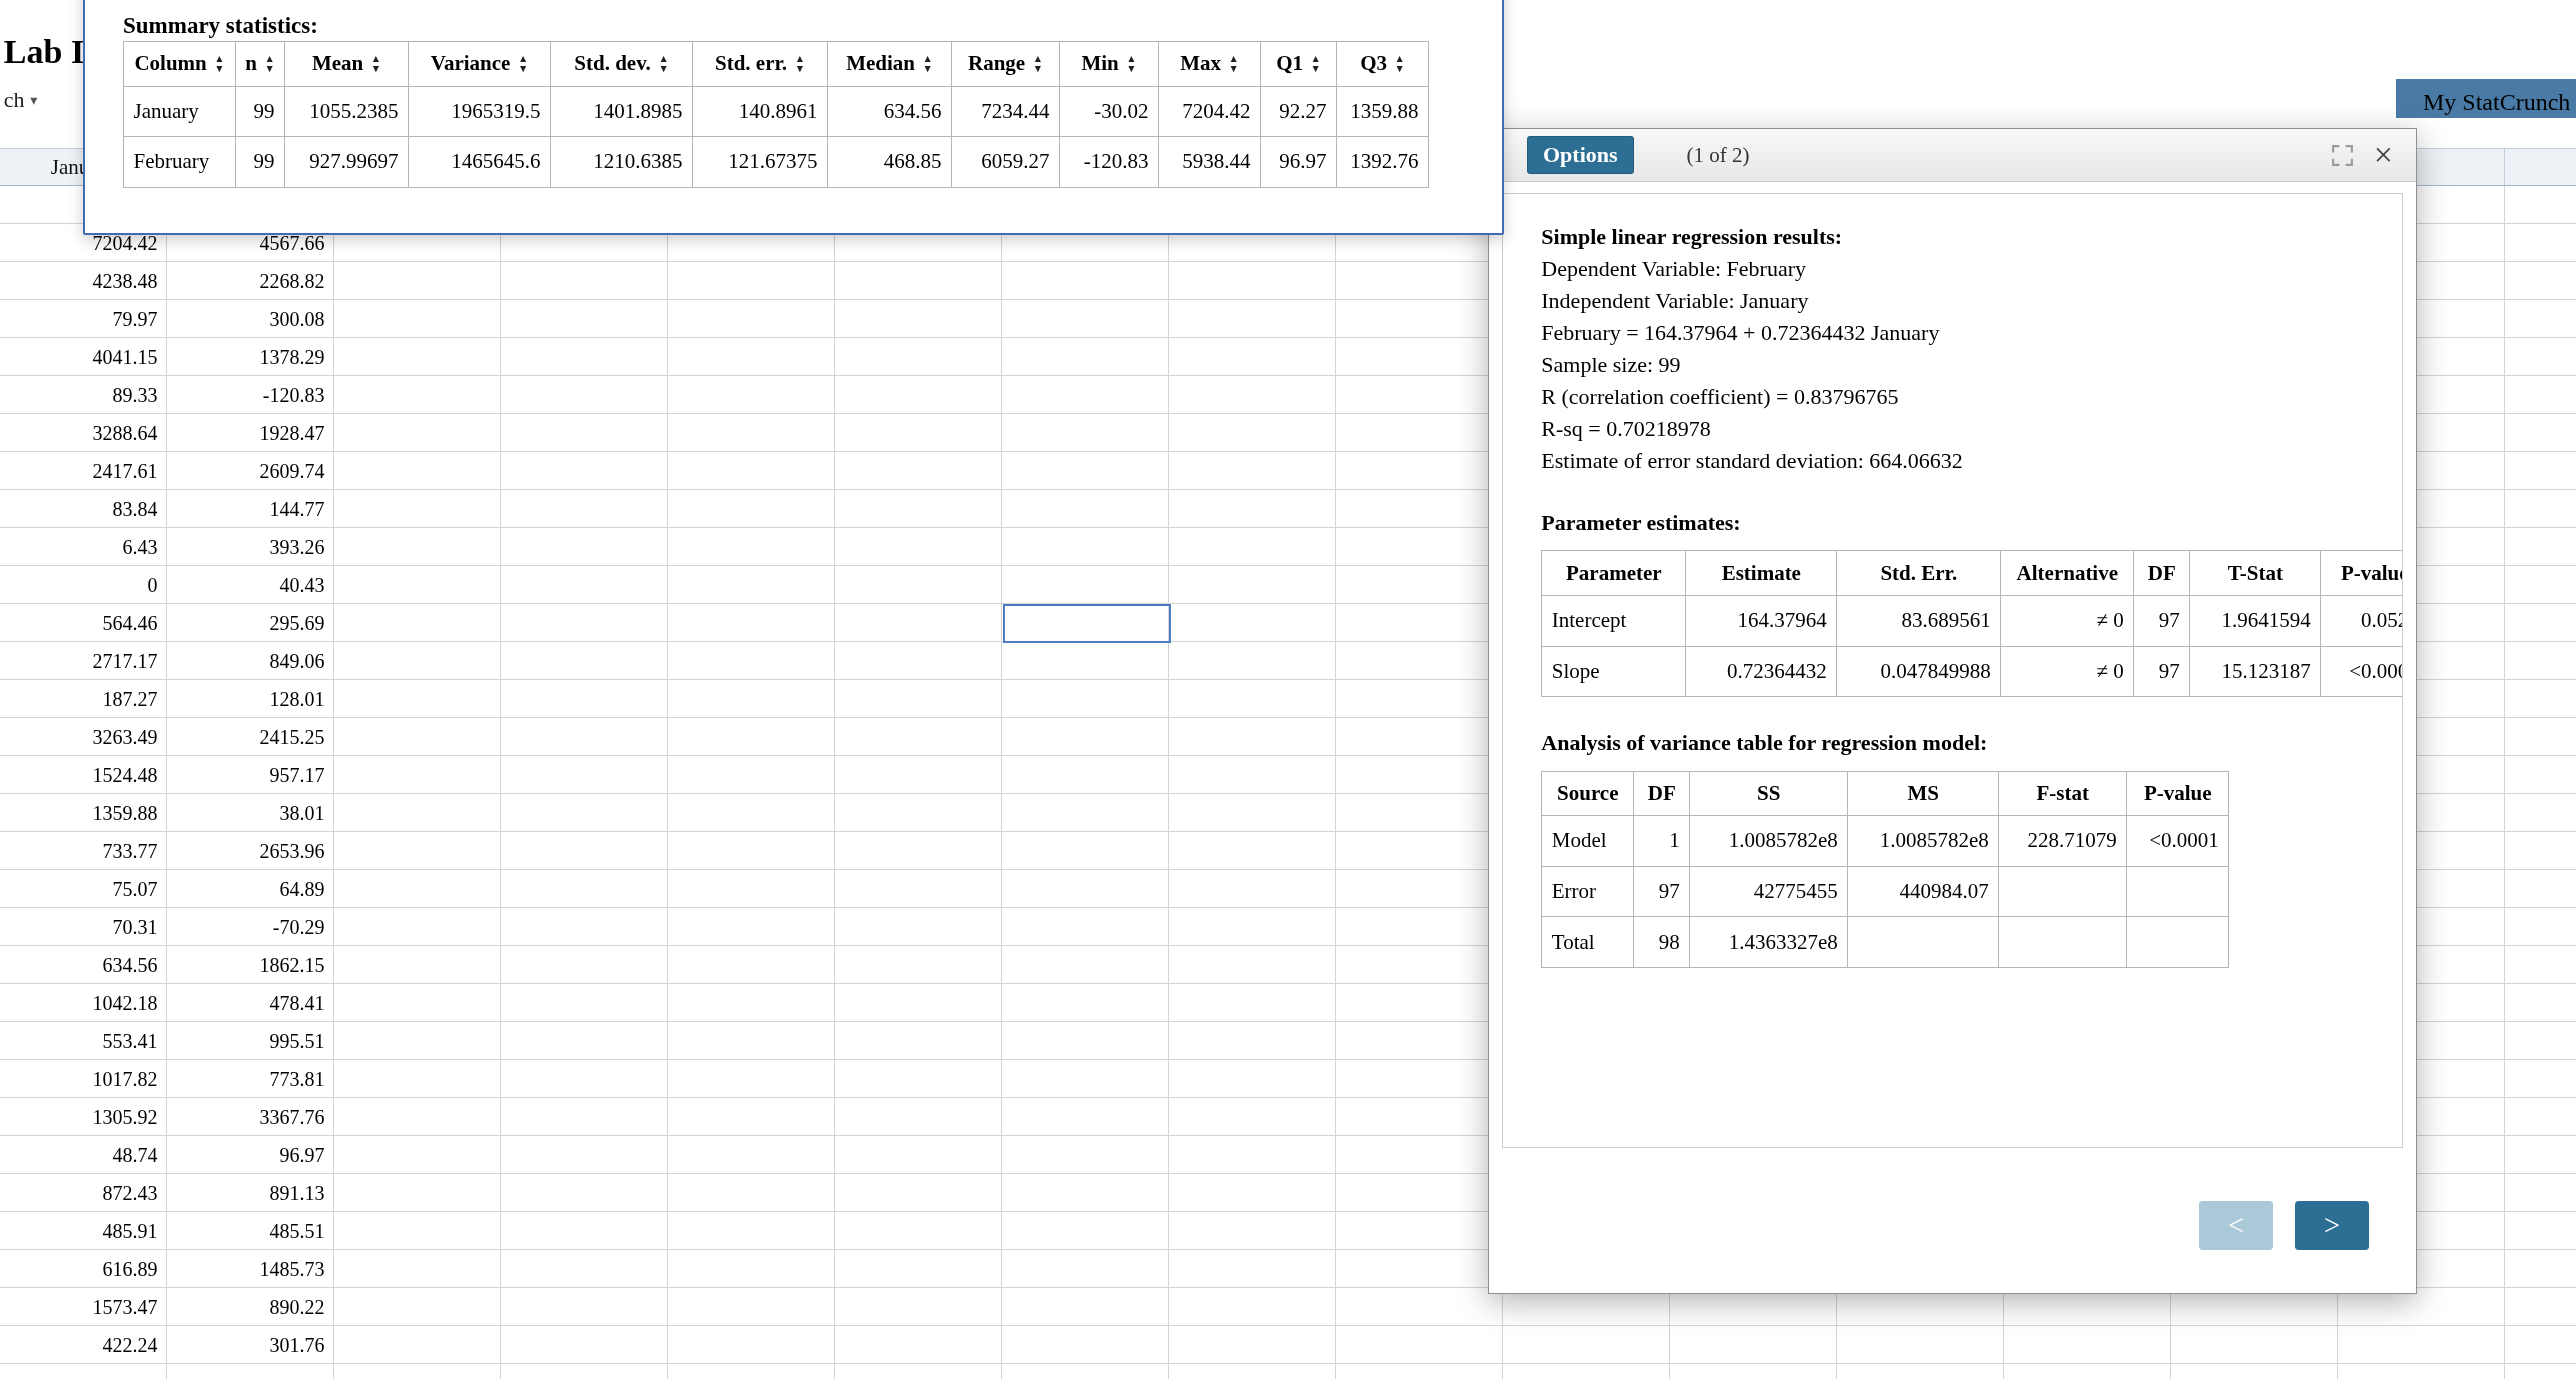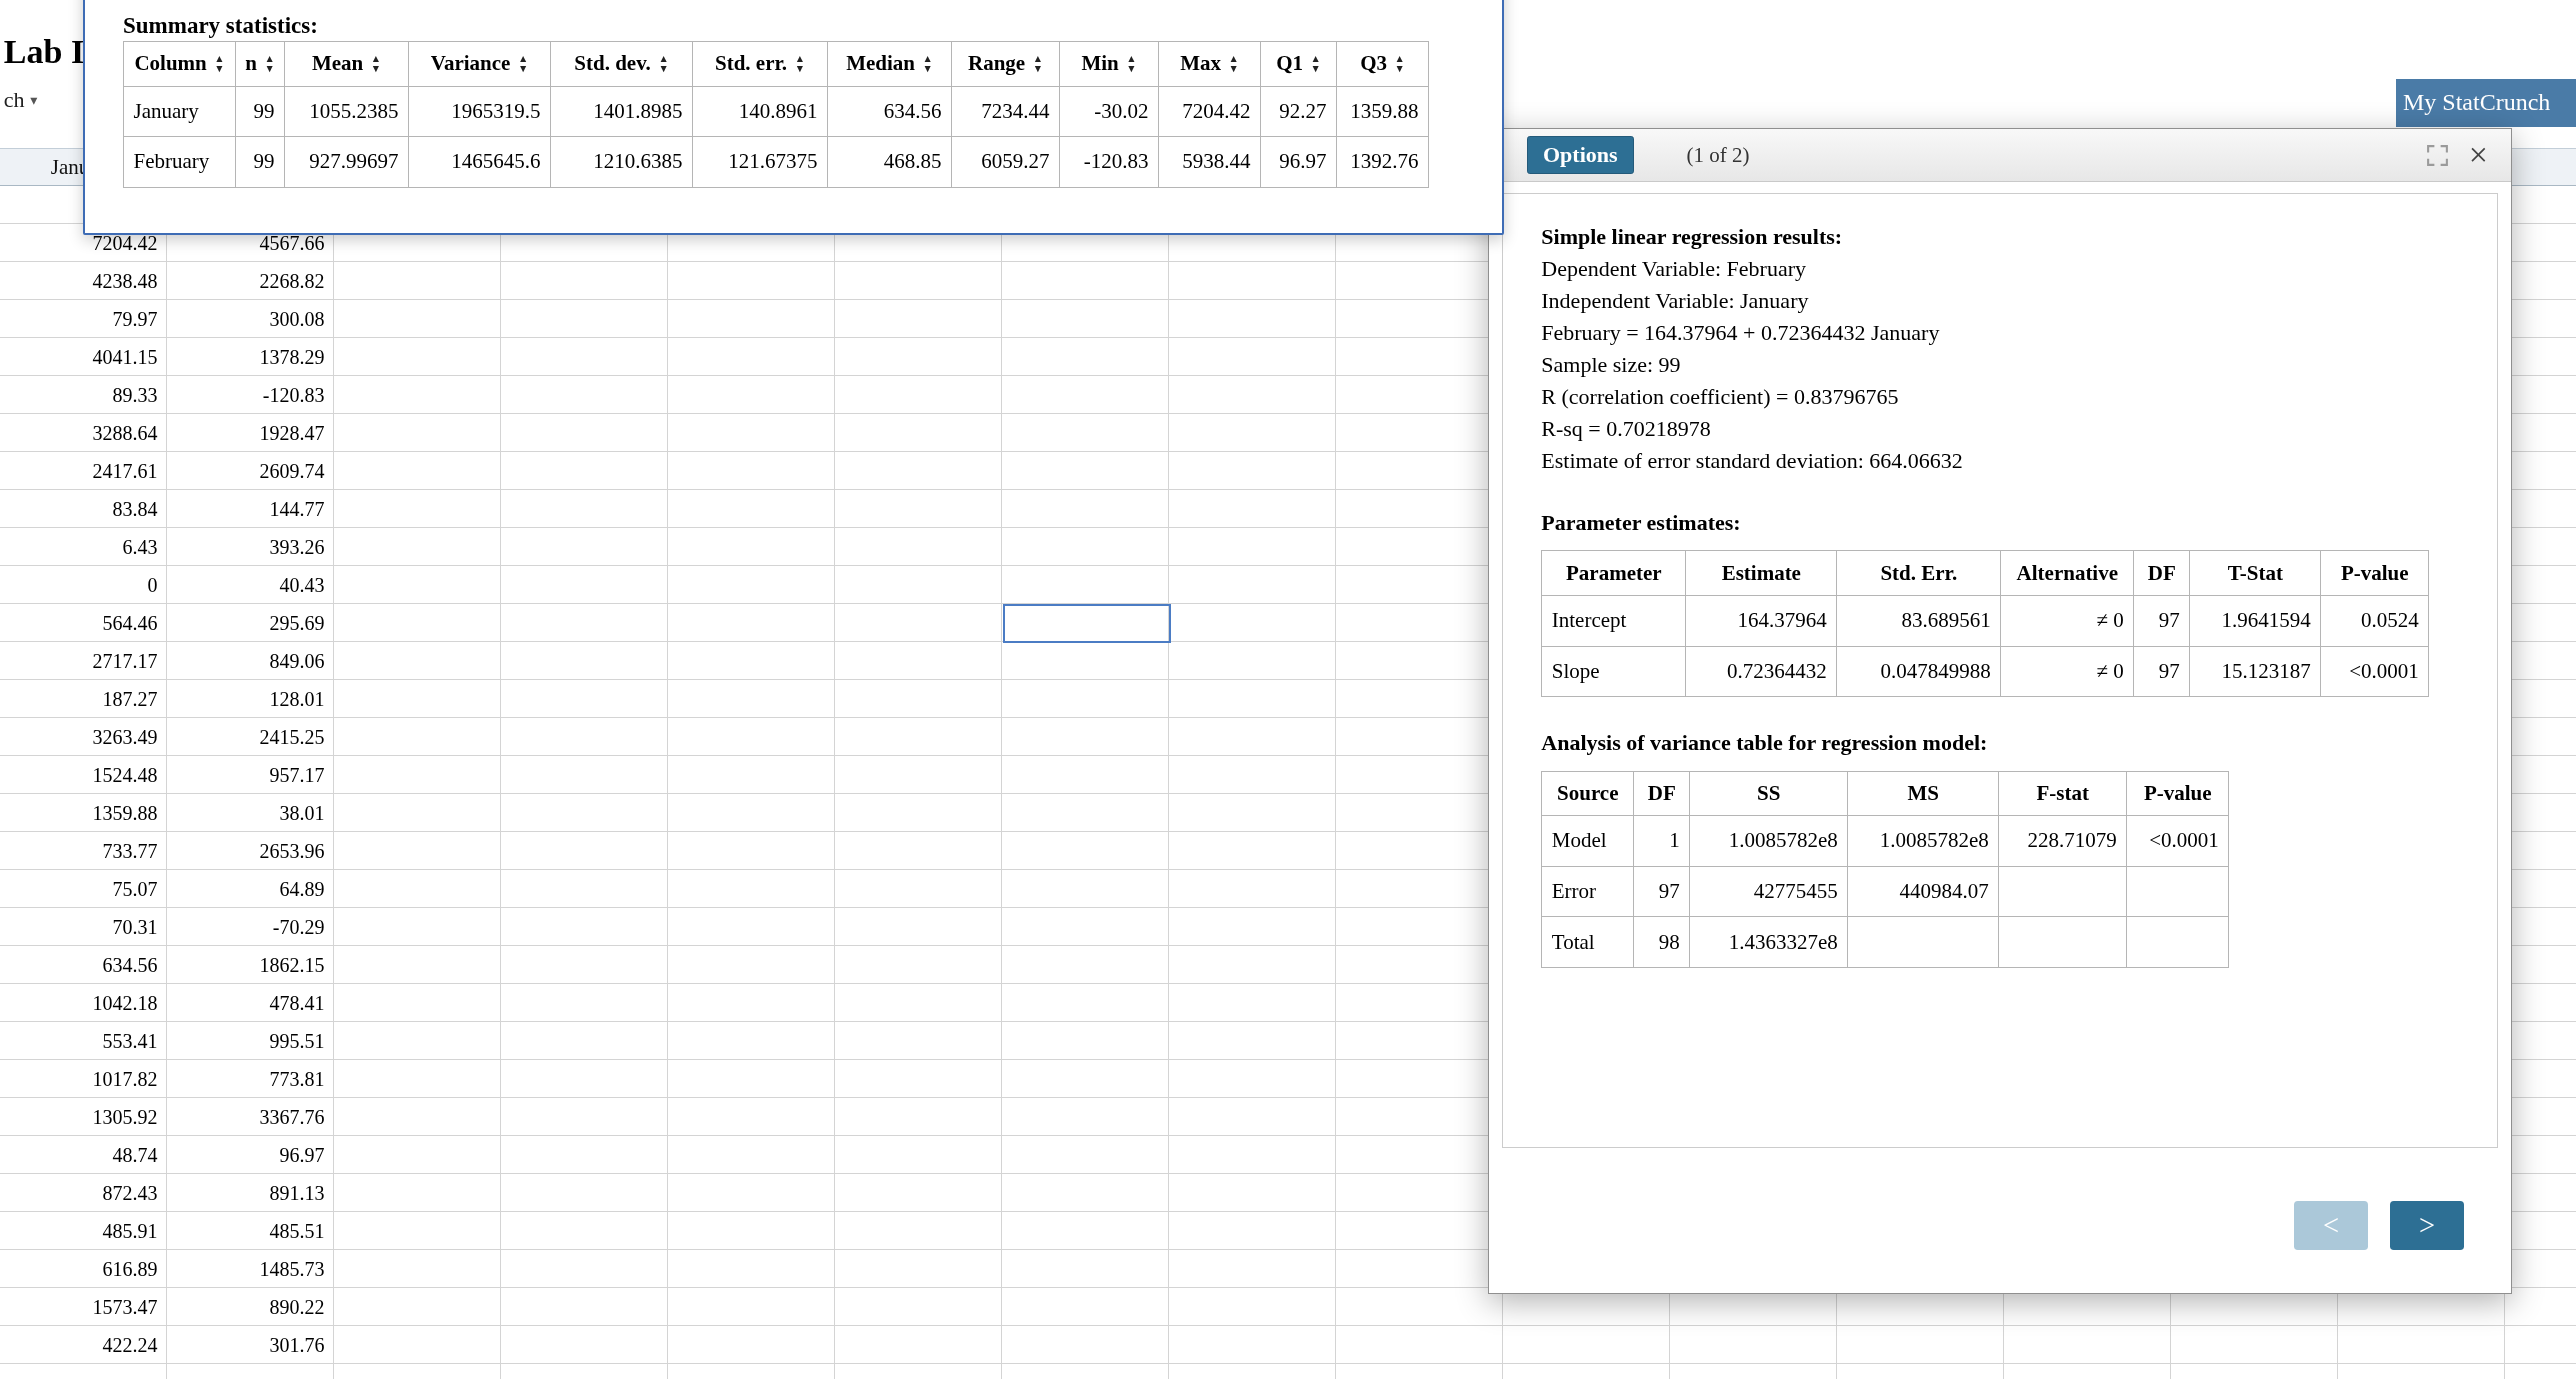--- a/index.html
+++ b/index.html
@@ -8,23 +8,23 @@
     background:#ffffff;
     font-family:"Liberation Serif","DejaVu Serif",serif;
     color:#000;
   }
 
   
   .lab-title{position:absolute;left:3.8px;top:21px;font-size:34px;font-weight:bold;z-index:6;white-space:nowrap;margin-top:12px;}
   .menu-frag{position:absolute;left:3.8px;top:87px;font-size:22px;color:#222;z-index:6;white-space:nowrap;cursor:pointer;}
   .menu-frag .caret{font-size:14.2px;color:#555;margin-left:5.7px;vertical-align:1.9px;}
   .msc-bar{
-    position:absolute;left:2396px;top:79px;right:0;height:48px;z-index:6;
-    background:#4a7ba7;color:#ffffff;font-size:24px;line-height:46px;
-    padding-left:7px;box-sizing:border-box;overflow:hidden;white-space:nowrap;cursor:pointer;
+    position:absolute;left:2396px;top:79px;right:0;height:39px;z-index:6;
+    background:#4a7ba7;color:#000000;font-size:24px;line-height:46px;
+    padding-left:27px;box-sizing:border-box;overflow:hidden;white-space:nowrap;cursor:pointer;
   }
 
   
   .sheet{position:absolute;left:0;top:148px;width:2576px;height:1231px;overflow:hidden;z-index:1;background:#fff;}
   .sheet-header-row{
     position:absolute;left:0;top:0;right:0;height:38px;
     background-color:#eef2f6;
     background-image:repeating-linear-gradient(to right,transparent 0 166px,#c3ced8 166px 167px);
     border-top:0.9px solid #c3ced8;border-bottom:0.9px solid #a9b8c4;box-sizing:border-box;
   }
@@ -66,21 +66,21 @@
     text-align:right;white-space:nowrap;overflow:hidden;
   }
   table.data-table td:first-child{text-align:left;}
   .summary-table{margin-top:2px;width:1305px;}
   .th-inner{display:inline-flex;align-items:center;gap:7.6px;}
   .sort-icon{display:inline-flex;flex-direction:column;cursor:pointer;}
   .sort-icon span{font-size:10.4px;line-height:9.5px;color:#222;}
 
   
   .options-dialog{
-    position:absolute;left:1488px;top:128px;width:1024px;height:1166px;z-index:30;
+    position:absolute;left:1488px;top:128px;width:929px;height:1166px;z-index:30;
     background:#fff;border:0.9px solid #8f8f8f;box-sizing:border-box;
     box-shadow:0 7.6px 30px rgba(0,0,0,0.30);
   }
   .dialog-header{
     height:52px;background:linear-gradient(#f8f8f8,#e7e7e7);
     border-bottom:0.9px solid #c9c9c9;display:flex;align-items:center;
   }
   .options-btn{
     margin-left:38px;background:#2d6f94;color:#fff;font-weight:bold;font-size:22px;
     padding:4.7px 15px;border-radius:2.8px;border:0.9px solid #245a7a;cursor:pointer;

